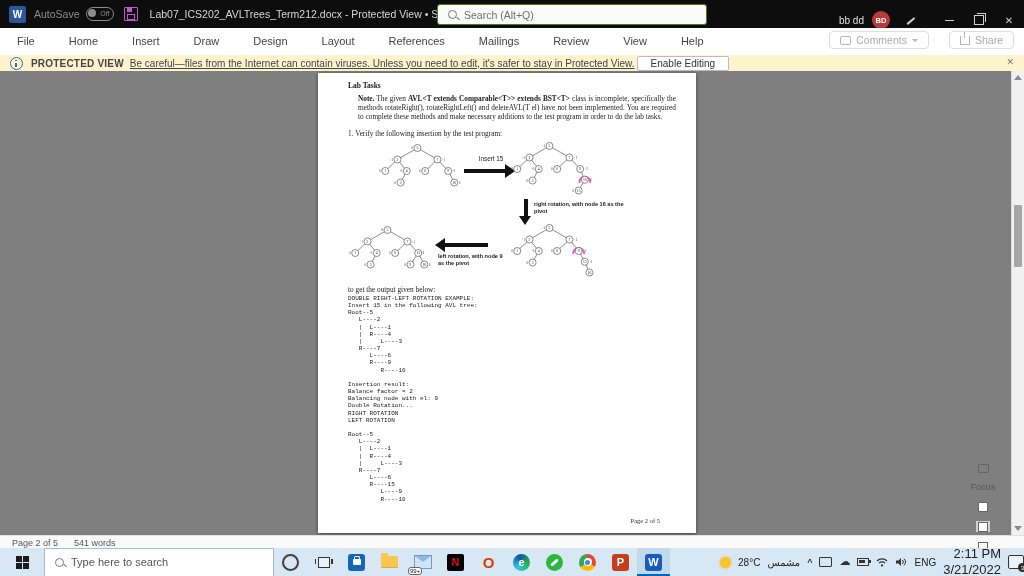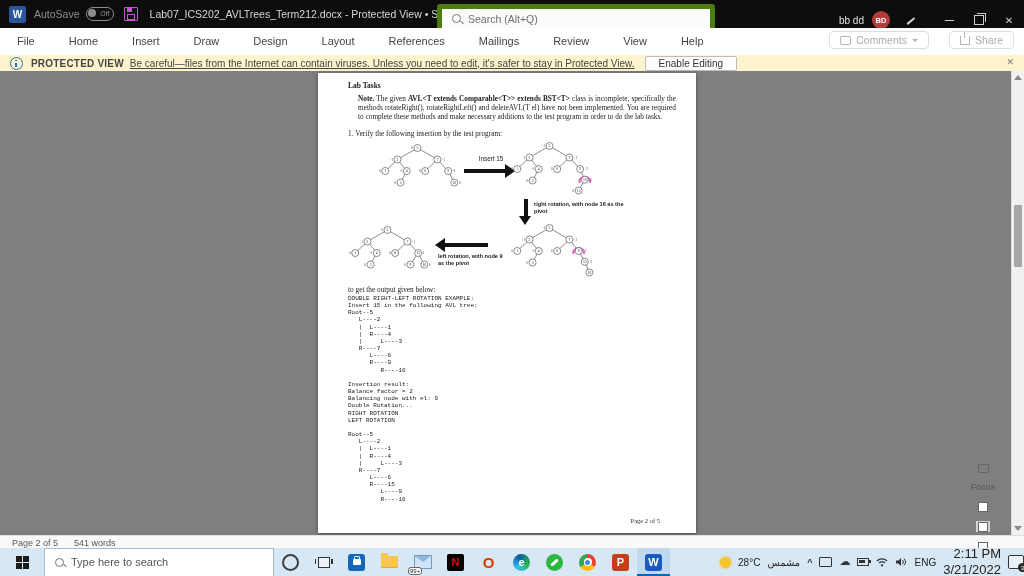--- a/index.html
+++ b/index.html
@@ -14,21 +14,21 @@
   .toggle{width:26px;height:12px;border:1px solid #8d8d8d;border-radius:7px;position:relative;margin-right:4px;}
   .toggle .knob{position:absolute;left:1px;top:1px;width:8px;height:8px;border-radius:50%;background:#8d8d8d;}
   .toggle .off{position:absolute;right:3px;top:0;font-size:7px;color:#8d8d8d;line-height:12px;}
   .save-ic{width:12px;height:12px;border:1.5px solid #c05ac9;border-radius:1px;position:relative;margin:0 12px 0 6px;}
   .save-ic::before{content:"";position:absolute;left:2px;top:0;width:5px;height:4px;background:#c05ac9;}
   .save-ic::after{content:"";position:absolute;left:2px;bottom:0;width:6px;height:4px;border:1px solid #c05ac9;}
   .doc-title{color:#d6d6d6;font-size:10.5px;white-space:nowrap;}
   .title-chev{width:0;height:0;border-left:3.5px solid transparent;border-right:3.5px solid transparent;
               border-top:4px solid #9a9a9a;margin-left:7px;}
   .tb-search{position:absolute;left:437px;top:4px;width:268px;height:19px;background:#fbfbfb;
-             border:5px solid #4d7c0f;border-radius:3px;display:flex;align-items:center;color:#6e6e6e;font-size:10.5px;}
+             border:1px solid #4d7c0f;border-radius:3px;display:flex;align-items:center;color:#6e6e6e;font-size:10.5px;}
   .mag{width:7px;height:7px;border:1.2px solid #777;border-radius:50%;position:relative;margin:0 7px 0 10px;flex:0 0 auto;}
   .mag::after{content:"";position:absolute;width:4px;height:1.2px;background:#777;transform:rotate(45deg);right:-3.5px;bottom:-1px;}
   .tb-right{position:absolute;right:0;top:0;height:40px;display:flex;align-items:center;}
   .user-name{color:#e0e0e0;font-size:10px;margin-right:8px;}
   .avatar{width:18px;height:18px;border-radius:50%;background:#b63b3b;color:#fff;font-size:7.5px;font-weight:bold;
           display:flex;align-items:center;justify-content:center;margin-right:14px;}
   .pen-ic{width:14px;height:14px;position:relative;margin-right:16px;}
   .pen-ic::before{content:"";position:absolute;left:2px;top:7px;width:10px;height:2.4px;background:#cfcfcf;transform:rotate(-40deg);border-radius:1px;}
   .winbtn{width:30px;height:28px;display:flex;align-items:center;justify-content:center;color:#cfcfcf;font-size:10px;}
   .min-glyph{width:9px;height:1px;background:#cfcfcf;}
@@ -45,21 +45,21 @@
   .cmt-ic{width:9px;height:7px;border:1px solid #b5b5b5;border-radius:2px;position:relative;}
   .share-ic{width:8px;height:8px;border:1px solid #b5b5b5;border-top:none;position:relative;}
   .share-ic::before{content:"";position:absolute;left:3px;top:-4px;width:1px;height:6px;background:#b5b5b5;}
   
   .pvbar{position:absolute;top:55px;left:0;width:1024px;height:16px;background:#fdf3cd;display:flex;align-items:center;font-size:10px;color:#454545;}
   .shield{width:11px;height:11px;border:1.3px solid #2b6cb8;border-radius:50%;margin:0 8px 0 10px;position:relative;flex:0 0 auto;}
   .shield::before{content:"";position:absolute;left:4px;top:2px;width:1.6px;height:1.6px;background:#2b6cb8;}
   .shield::after{content:"";position:absolute;left:4px;top:5px;width:1.6px;height:4px;background:#2b6cb8;}
   .pv-title{font-weight:bold;margin-right:6px;letter-spacing:.2px;}
   .pv-msg{text-decoration:underline;}
-  .enable-btn{margin-left:10px;background:#fdfdfd;border:1px solid #bcbcbc;border-radius:2px;font-size:10px;
+  .enable-btn{margin-left:2px;background:#fdfdfd;border:1px solid #bcbcbc;border-radius:2px;font-size:10px;
               padding:1px 13px;color:#333;}
   .pv-close{position:absolute;right:10px;top:2px;color:#7a7a7a;font-size:9px;}
   
   .docarea{position:absolute;top:71px;left:0;width:1024px;height:464px;background:#7f7f7f;}
   .page{position:absolute;left:318px;top:2px;width:378px;height:460px;background:#fff;
         box-shadow:0 1px 4px rgba(0,0,0,.45);font-family:"Liberation Serif",serif;color:#1a1a1a;}
   .h-lab{position:absolute;left:30px;top:8px;font-size:7.5px;font-weight:bold;}
   .note{position:absolute;left:40px;top:22px;width:318px;font-size:7.3px;line-height:1.22;text-align:justify;}
   .task{position:absolute;left:30px;top:56px;font-size:7.3px;}
   .outro{position:absolute;left:30px;top:212px;font-size:7.3px;}

